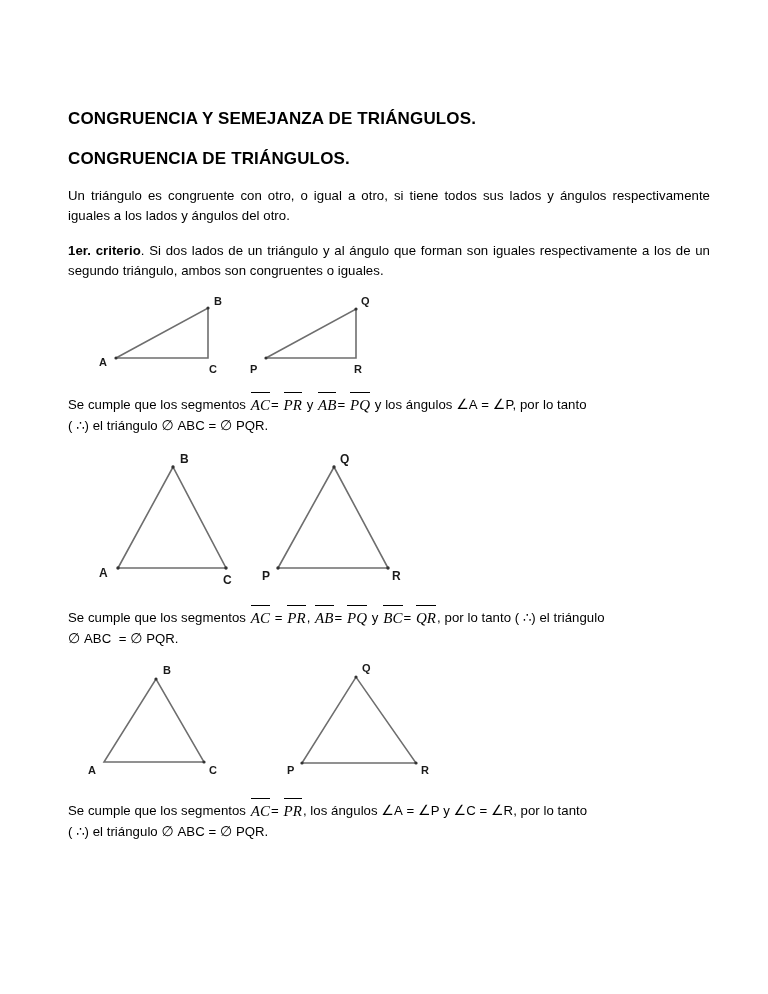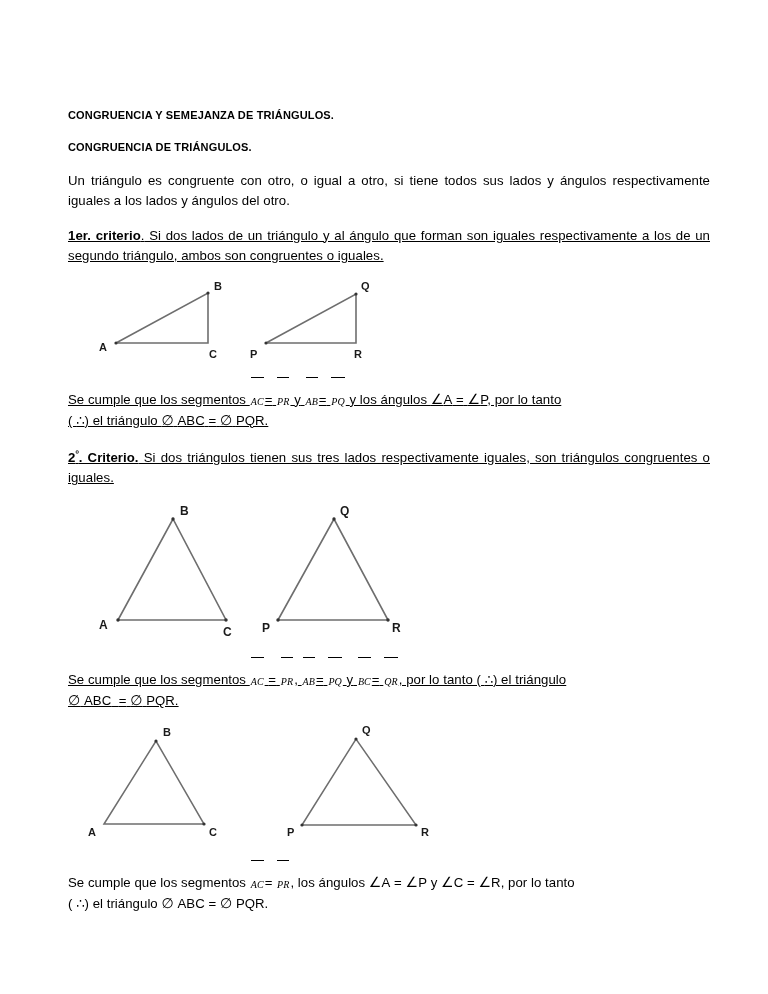--- a/index.html
+++ b/index.html
@@ -16,45 +16,45 @@
   }
   .page {
     position: relative;
     width: 768px;
     height: 994px;
     background: #ffffff;
     box-sizing: border-box;
     padding: 108px 58px 0 68px;
   }
   h1.doc-title, h2.doc-sub {
-    font-size: 11px;
+    font-size: 17px;
     font-weight: bold;
     margin: 0 0 18px 0;
     letter-spacing: 0.15px;
     line-height: 1.3;
   }
   h2.doc-sub { margin-bottom: 16px; }
 
   p.body-text {
     font-size: 13.2px;
     line-height: 20px;
     margin: 0 0 15px 0;
     text-align: justify;
     letter-spacing: 0.05px;
   }
-  p.tight { margin-bottom: 13px; text-decoration: underline; }
+  p.tight { margin-bottom: 13px; }
   .b { font-weight: bold; }
 
   
   .seg {
     font-family: "Liberation Serif", serif;
     font-style: italic;
-    font-size: 10px;
+    font-size: 15px;
     border-top: 1.2px solid #000;
-    padding-top: 16px;
+    padding-top: 5px;
     display: inline-block;
     line-height: 15px;
     margin: 0 1px;
     vertical-align: -1px;
   }
   .ang { font-family: "DejaVu Sans", sans-serif; font-size: 14px; }
   .nul { font-family: "DejaVu Sans", sans-serif; font-size: 14px; }
   .ther { font-family: "DejaVu Sans", sans-serif; font-size: 13px; }
   .sup { font-size: 9px; vertical-align: super; }
 
@@ -104,21 +104,20 @@
         <circle cx="288" cy="15" r="1.6" fill="#333"></circle>
         <text class="vlabel" x="182" y="79" font-size="11">P</text>
         <text class="vlabel" x="293" y="11" font-size="11">Q</text>
         <text class="vlabel" x="286" y="79" font-size="11">R</text>
       </g>
     </svg>
   </div>
 
   <p class="body-text tight"><span>Se cumple que los segmentos </span><span class="seg">AC</span><span>=</span>&nbsp;<span class="seg">PR</span>&nbsp;<span>y</span>&nbsp;<span class="seg">AB</span><span>=</span>&nbsp;<span class="seg">PQ</span>&nbsp;<span>y los ángulos </span><span class="ang">∠</span><span>A</span>&nbsp;<span>=</span>&nbsp;<span class="ang">∠</span><span>P</span><span>, por lo tanto</span><br><span>( </span><span class="ther">∴</span><span>) el triángulo </span><span class="nul">∅</span>&nbsp;<span>ABC</span>&nbsp;<span>=</span>&nbsp;<span class="nul">∅</span>&nbsp;<span>PQR.</span></p>
 
-  <p class="body-text tight"><span class="b">2</span><span class="b sup">º</span><span class="b">. Criterio.</span><span> Si dos triángulos tienen sus tres lados respectivamente iguales, son triángulos congruentes o iguales.</span></p>
 
   <div class="fig fig-2">
     <svg width="640" height="148" viewBox="0 0 640 148" xmlns="http://www.w3.org/2000/svg">
       <g>
         <polygon points="50,119 105,18 158,119" fill="none" stroke="#6e6e6e" stroke-width="1.6" stroke-linejoin="miter"></polygon>
         <circle cx="50" cy="119" r="1.7" fill="#333"></circle>
         <circle cx="105" cy="18" r="1.7" fill="#333"></circle>
         <circle cx="158" cy="119" r="1.7" fill="#333"></circle>
         <text class="vlabel" x="31" y="128" font-size="12">A</text>
         <text class="vlabel" x="112" y="14" font-size="12">B</text>

